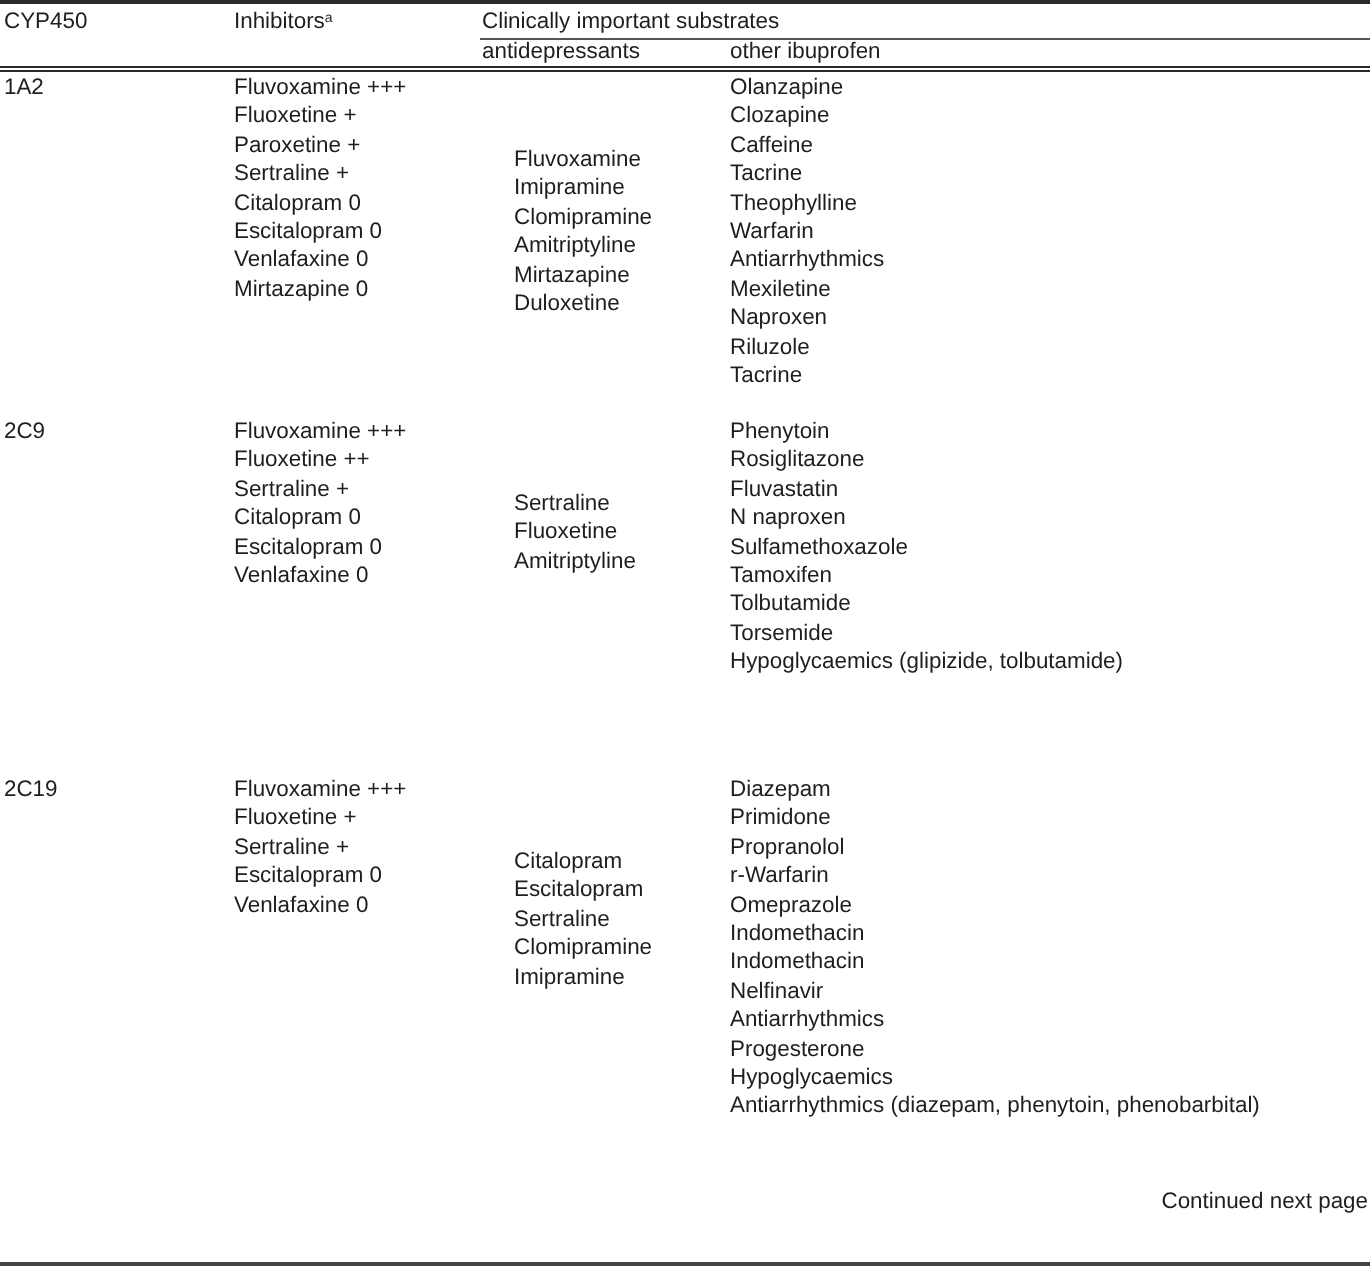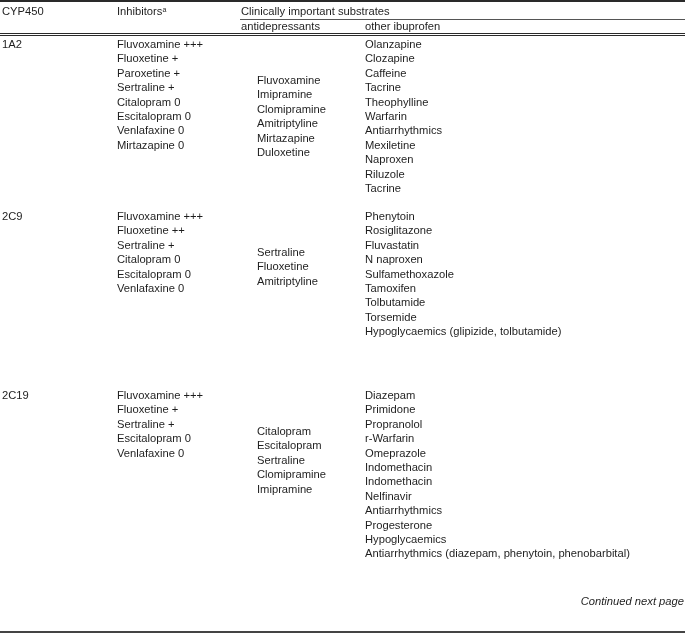--- a/index.html
+++ b/index.html
@@ -12,21 +12,21 @@
   .rule-sub { top: 19px; left: 240px; width: 445px; height: 1px; background: #555; }
   .rule-head1 { top: 33px; width: 685px; height: 1px; }
   .rule-head2 { top: 35px; width: 685px; height: 1px; }
   .rule-bottom { top: 631px; width: 685px; height: 2px; background: #444; }
   .hcell { position: absolute; line-height: 14px; white-space: nowrap; }
   .group { position: absolute; left: 0; width: 685px; }
   .col { position: absolute; top: 0; line-height: 14.4px; white-space: nowrap; }
   .c1 { left: 2px; } .c2 { left: 117px; } .c3 { left: 257px; margin-top: 36px; } .c4 { left: 365px; }
   .col div { height: 14.4px; }
   sup { font-size: 7px; vertical-align: top; position: relative; top: -1px; }
-  .continued { position: absolute; right: 1px; top: 594px; font-style: italic; line-height: 14px; }
+  .continued { position: absolute; right: 1px; top: 594px; line-height: 14px; }
 </style>
 </head>
 <body>
 
 <div class="rule rule-top"></div>
 
 <div class="hcell" style="left:2px; top:4px;">CYP450</div>
 <div class="hcell" style="left:117px; top:4px;"><span>Inhibitors</span><sup>a</sup></div>
 <div class="hcell" style="left:241px; top:4px;">Clinically important substrates</div>
 <div class="rule rule-sub"></div>

